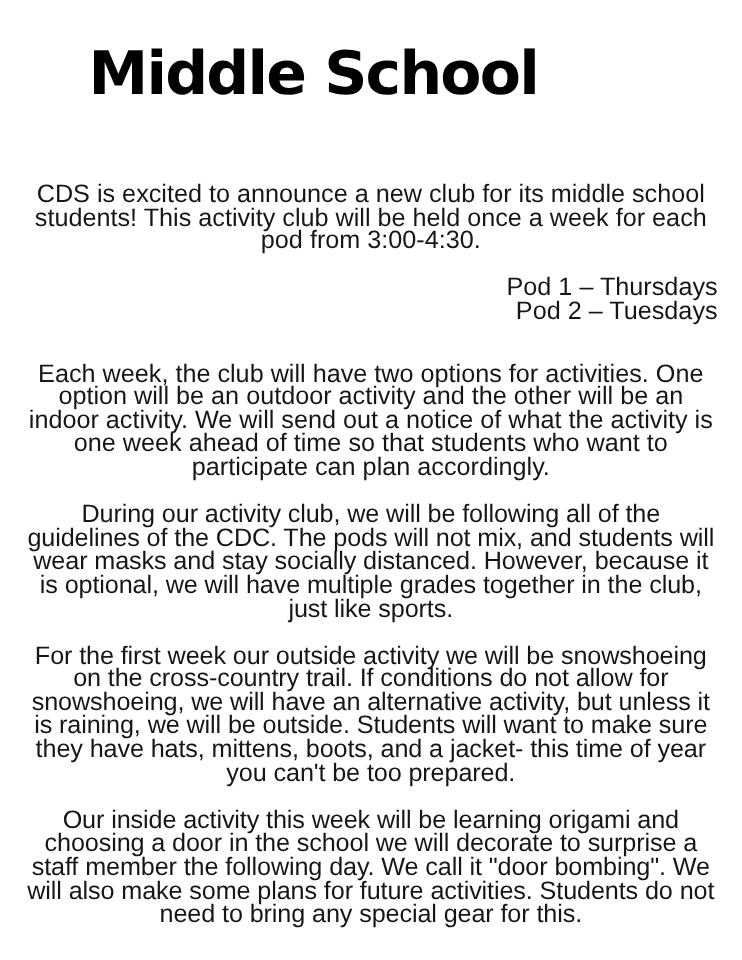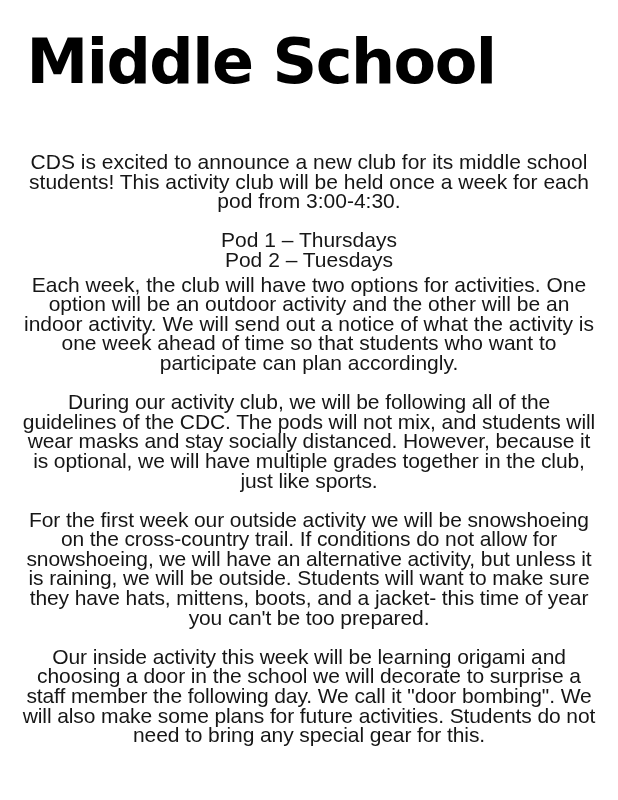--- a/index.html
+++ b/index.html
@@ -23,21 +23,21 @@
     background: #ffffff;
   }
   .title {
     position: absolute;
     left: 0;
     top: 34px;
     width: 522px;
     text-align: center;
     font-family: "DejaVu Sans", sans-serif;
     font-weight: bold;
-    font-size: 62px;
+    font-size: 50px;
     line-height: 55px;
     letter-spacing: -1.5px;
     color: #000000;
     margin: 0;
   }
   .title span { display: block; }
   .body {
     position: absolute;
     left: 20px;
     top: 152px;
@@ -45,21 +45,22 @@
     text-align: center;
     font-family: "Liberation Sans", sans-serif;
     font-size: 21px;
     line-height: 19.6px;
     color: #161616;
   }
   .body p {
     margin: 0 0 19.6px 0;
   }
   .body p.pods {
-    margin-bottom: 5px;
+    margin-bottom: 32px;
+    text-align: right;
   }
   .body p.pods span { display: block; }
   .p-wide { letter-spacing: -0.1px; }
 </style>
 </head>
 <body>
 
 <div class="page">
   <h1 class="title">
     <span>Middle School</span>

